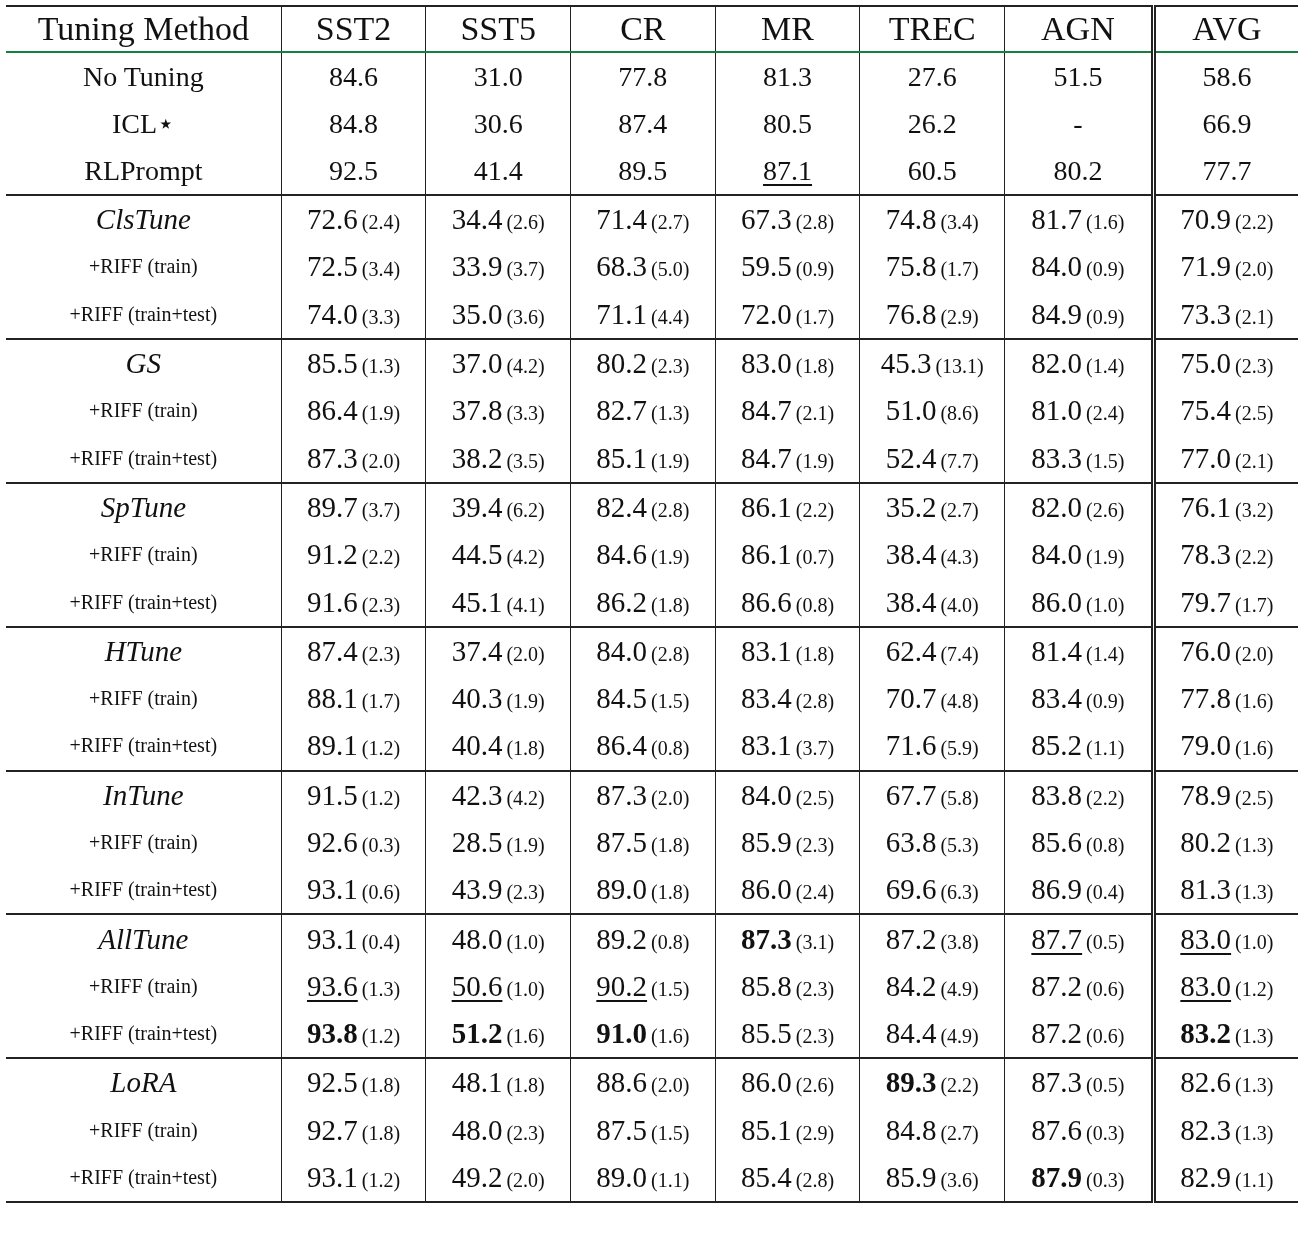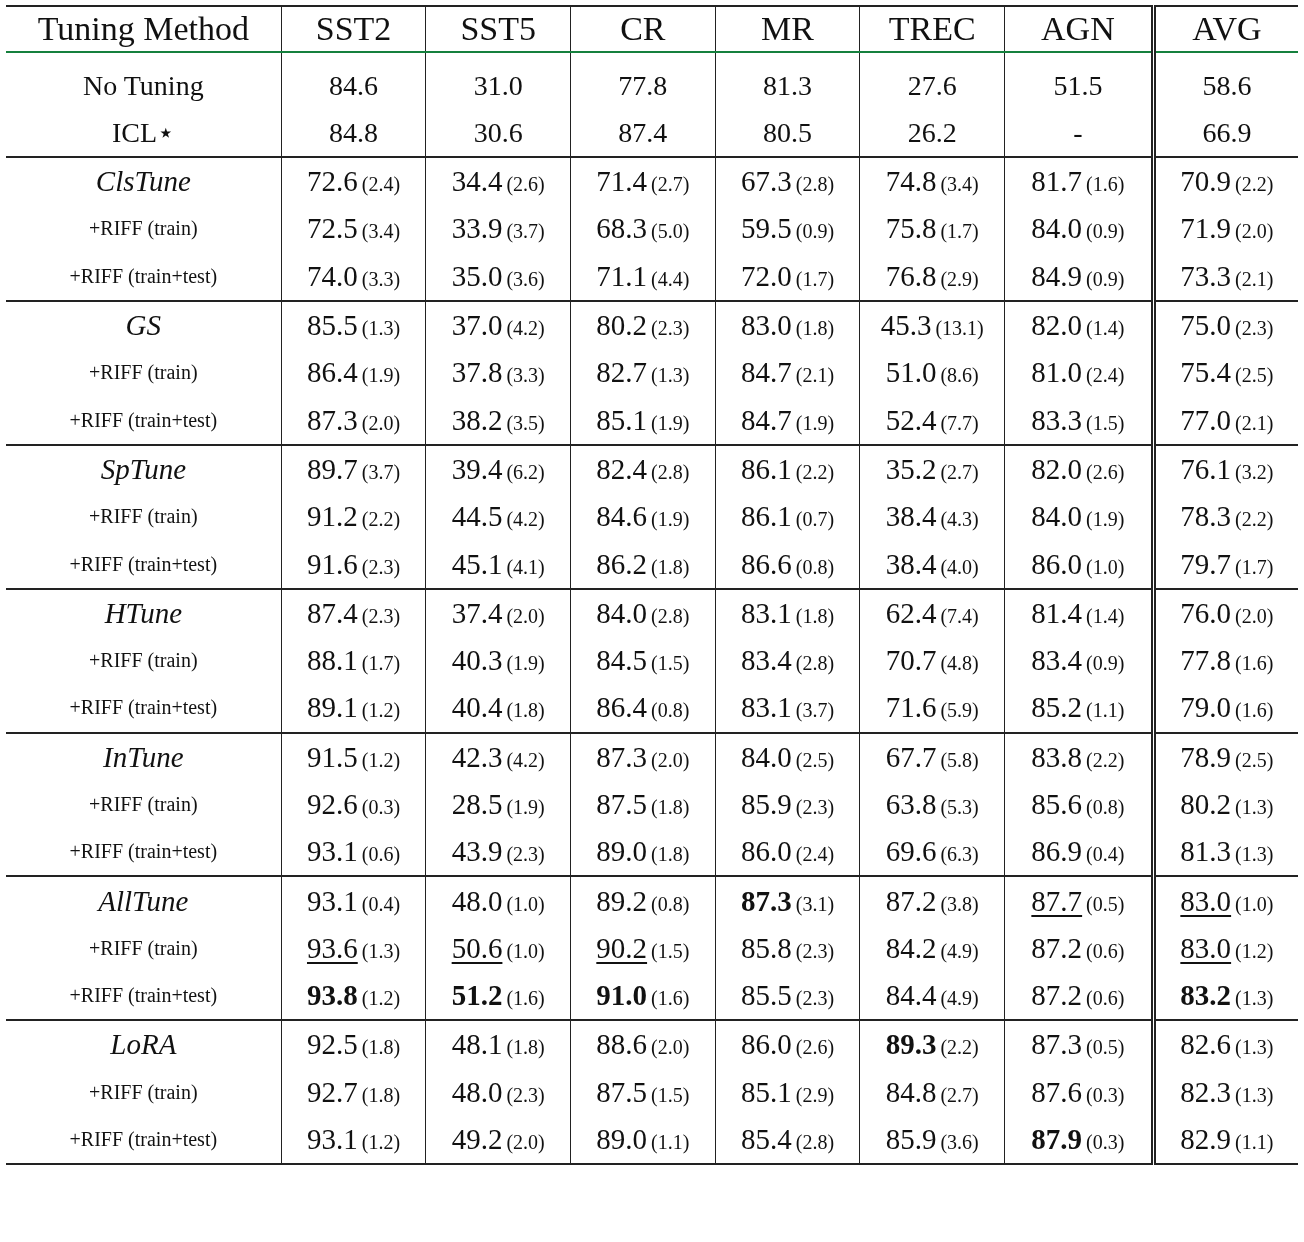--- a/index.html
+++ b/index.html
@@ -12,21 +12,21 @@
   }
   col.c-method { width: 272px; }
   col.c-data { width: 143px; }
   col.c-agn { width: 147px; }
   col.c-avg { width: 143px; }
   th, td { padding: 0; text-align: center; vertical-align: middle; white-space: nowrap; }
   thead th { font-weight: normal; font-size: 34px; height: 44px; border-top: 2px solid #222; border-bottom: 2px solid #15803d; }
   th + th, td + td { border-left: 1.5px solid #222; }
   th.avg-col, td.avg-col { border-left: 5px double #222; margin-top: 44px; }
   tbody.baselines td { font-size: 28px; height: 47px; }
-  tbody.baselines tr:first-child td { padding-top: 9px; }
+  tbody.baselines tr:first-child td { padding-top: 0; }
   tbody.group { border-top: 2px solid #222; }
   tbody.group:last-child { border-bottom: 2px solid #222; }
   tbody.group td { height: 47.3px; }
   td.method-main { font-style: italic; font-size: 29px; }
   td.method-sub { font-size: 20px; }
   .val { font-size: 29px; }
   .std { font-size: 20px; margin-left: 4px; }
   .bold { font-weight: bold; }
   .under { text-decoration: underline; text-underline-offset: 4px; text-decoration-thickness: 1.5px; }
   tbody.baselines .val { font-size: 28px; }
@@ -71,20 +71,30 @@
       <tr>
         <td>ICL⋆</td>
         <td><span class="val">84.8</span></td>
         <td><span class="val">30.6</span></td>
         <td><span class="val">87.4</span></td>
         <td><span class="val">80.5</span></td>
         <td><span class="val">26.2</span></td>
         <td><span class="val">-</span></td>
         <td class="avg-col"><span class="val">66.9</span></td>
       </tr>
+      <tr>
+        <td>RLPrompt</td>
+        <td><span class="val">92.5</span></td>
+        <td><span class="val">41.4</span></td>
+        <td><span class="val">89.5</span></td>
+        <td><span class="val under">87.1</span></td>
+        <td><span class="val">60.5</span></td>
+        <td><span class="val">80.2</span></td>
+        <td class="avg-col"><span class="val">77.7</span></td>
+      </tr>
     </tbody>
 <tbody class="group">
       <tr>
         <td class="method-main">ClsTune</td>
         <td><span class="val">72.6</span><span class="std">(2.4)</span></td>
         <td><span class="val">34.4</span><span class="std">(2.6)</span></td>
         <td><span class="val">71.4</span><span class="std">(2.7)</span></td>
         <td><span class="val">67.3</span><span class="std">(2.8)</span></td>
         <td><span class="val">74.8</span><span class="std">(3.4)</span></td>
         <td><span class="val">81.7</span><span class="std">(1.6)</span></td>

